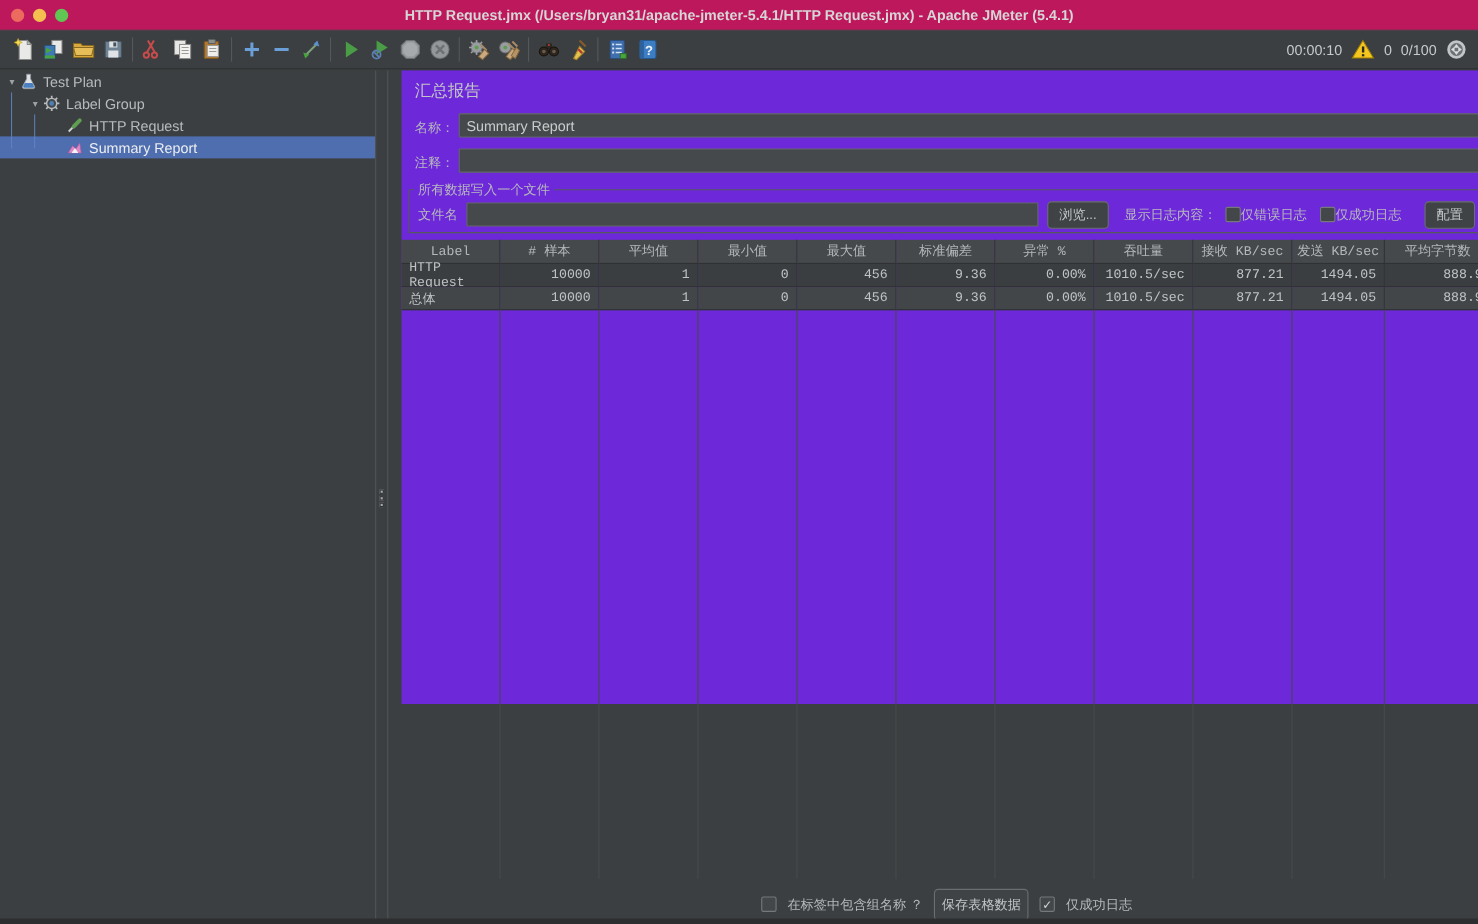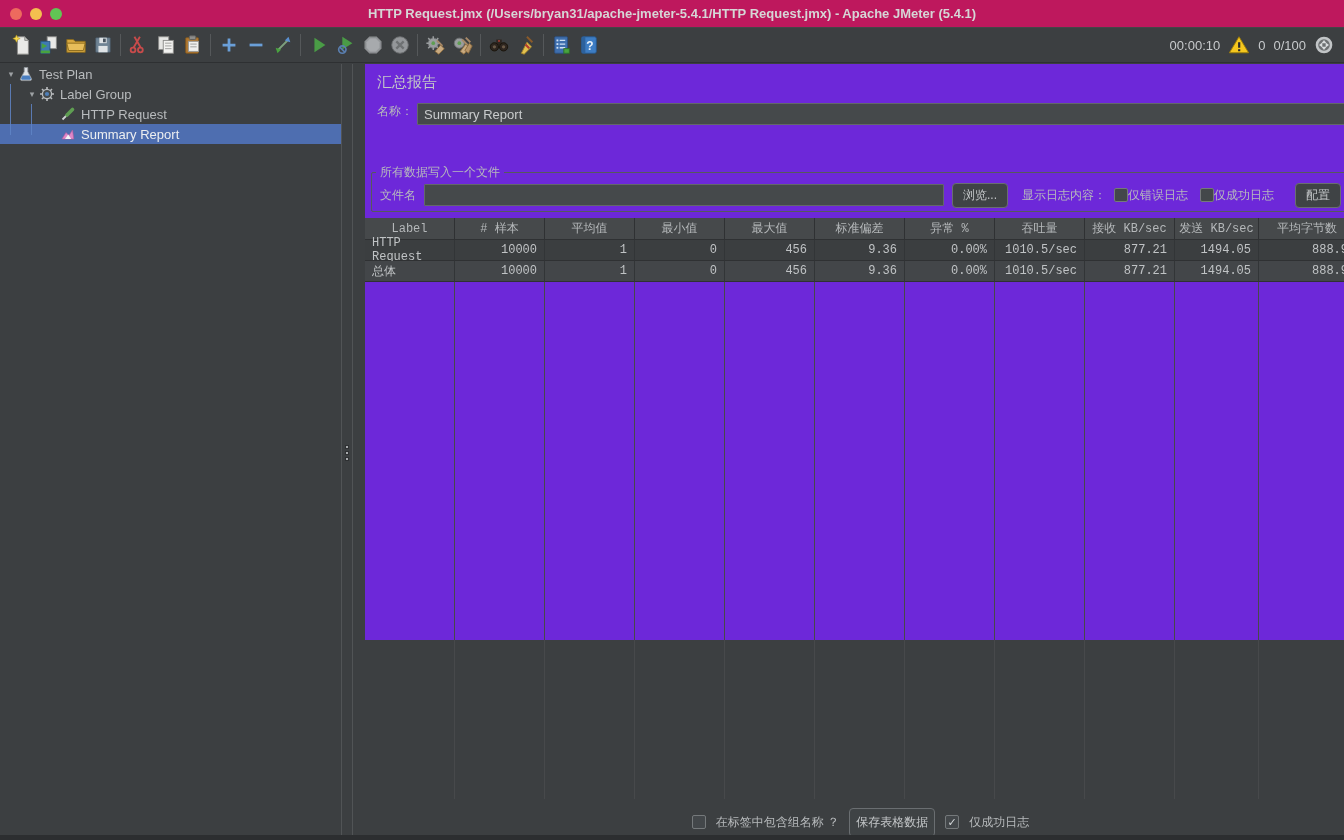--- a/index.html
+++ b/index.html
@@ -35,21 +35,21 @@
 
   
   .splitter { position:absolute; top:64px; left:341px; width:12px; height:776px; background:#3c3f41;
               border-left:1px solid #515456; border-right:1px solid #515456; }
   .grip { position:absolute; left:3px; top:381px; display:flex; flex-direction:column; gap:2px; }
   .grip i { width:4px; height:4px; background:#a7aaac; border:1px solid #2e3032; display:block; }
 
   
   .main { position:absolute; top:64px; left:353px; width:991px; height:576px; background:#6d28d9;margin-left:12px; }
   .panel-title { position:absolute; left:12px; top:9px; font-size:15px; color:#c3c6c8; }
-  .frow { position:absolute; left:12px; display:flex; align-items:flex-start; }
+  .frow { position:absolute; left:12px; display:flex; align-items:flex-end; }
   .frow label { font-size:12px; color:#b7babc; }
   .txt { background:#45494b; border:1px solid #63676a; color:#c9cccd; height:22px; font-size:13px;
          padding:0 6px; font-family:"Liberation Sans", sans-serif; border-radius:1px; }
   .row-name { top:39px; } .row-comments { top:71px; }
   .row-name label, .row-comments label { width:40px; }
   .row-name input { width:928px; } .row-comments input { width:928px; }
 
   fieldset.filegroup { position:absolute; left:6px; top:100px; width:979px; height:48px;
                        border:1px solid #56595c; border-radius:2px; }
   fieldset.filegroup legend { font-size:12px; color:#b7babc; padding:0 4px; margin-left:4px; }
@@ -326,20 +326,24 @@
 </div>
 
 <div class="main">
   <div class="panel-title">汇总报告</div>
 
   <div class="frow row-name">
     <label>名称：</label>
     <input class="txt" type="text" value="Summary Report" style="">
   </div>
 
+  <div class="frow row-comments">
+    <label>注释：</label>
+    <input class="txt" type="text" value="" style="">
+  </div>
 
   <fieldset class="filegroup">
     <legend>所有数据写入一个文件</legend>
     <div class="filerow">
       <span class="flabel">文件名</span>
       <input class="txt" type="text" value="" style="">
       <button class="btn" style="margin-left:8px;">浏览...</button>
       <span class="flabel loglabel">显示日志内容：</span>
       <span class="cbwrap">
         <span class="cb"></span>

